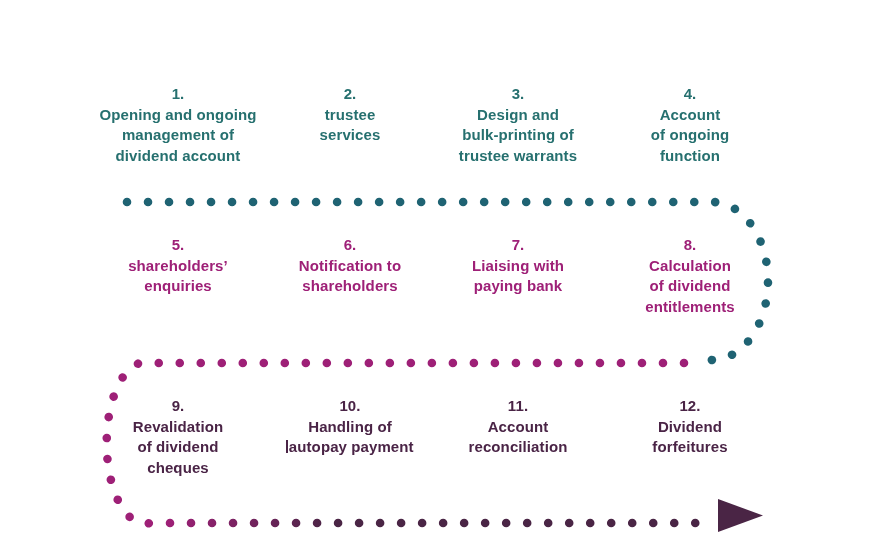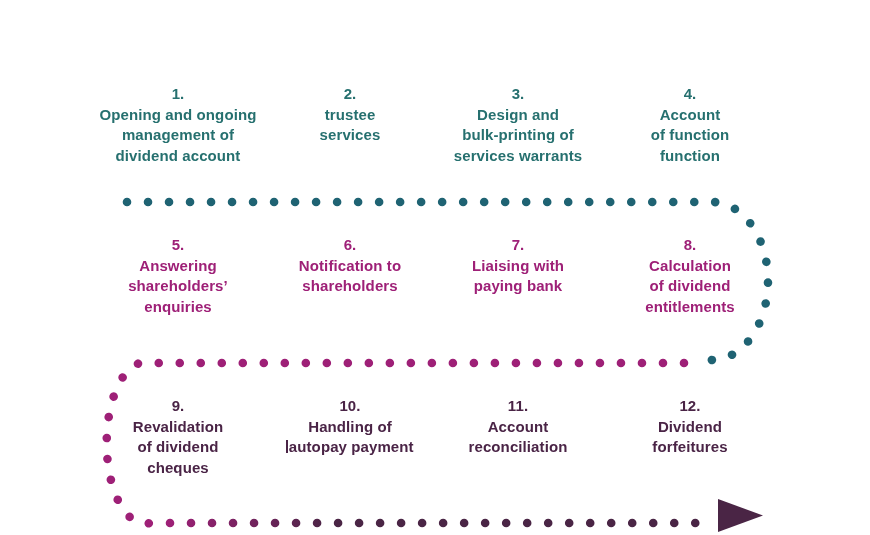--- a/index.html
+++ b/index.html
@@ -94,34 +94,33 @@
     </div>
     <div class="step col-2">
       <span class="step-number">2.</span>
       <span class="step-line">trustee</span>
       <span class="step-line">services</span>
     </div>
     <div class="step col-3">
       <span class="step-number">3.</span>
       <span class="step-line">Design and</span>
       <span class="step-line">bulk-printing of</span>
-      <span class="step-line">services warrants</span>
+      <span class="step-line">trustee warrants</span>
     </div>
     <div class="step col-4">
       <span class="step-number">4.</span>
       <span class="step-line">Account</span>
-      <span class="step-line">of function</span>
+      <span class="step-line">of ongoing</span>
       <span class="step-line">function</span>
     </div>
   </div>
 
   <div class="row-magenta">
     <div class="step col-1">
       <span class="step-number">5.</span>
-      <span class="step-line">Answering</span>
       <span class="step-line">shareholders’</span>
       <span class="step-line">enquiries</span>
     </div>
     <div class="step col-2">
       <span class="step-number">6.</span>
       <span class="step-line">Notification to</span>
       <span class="step-line">shareholders</span>
     </div>
     <div class="step col-3">
       <span class="step-number">7.</span>

